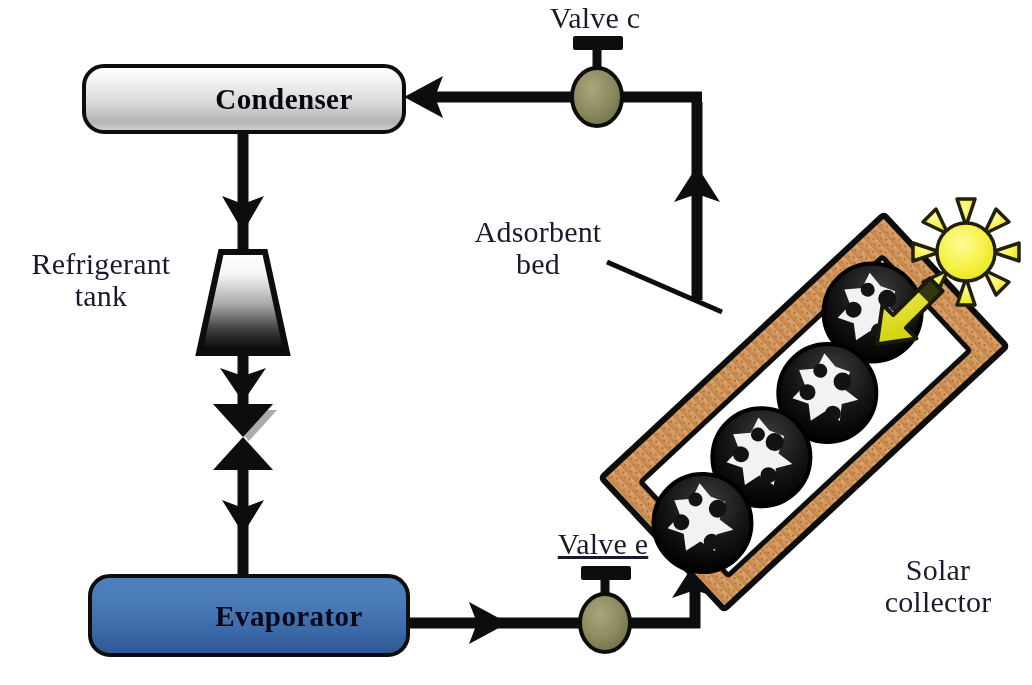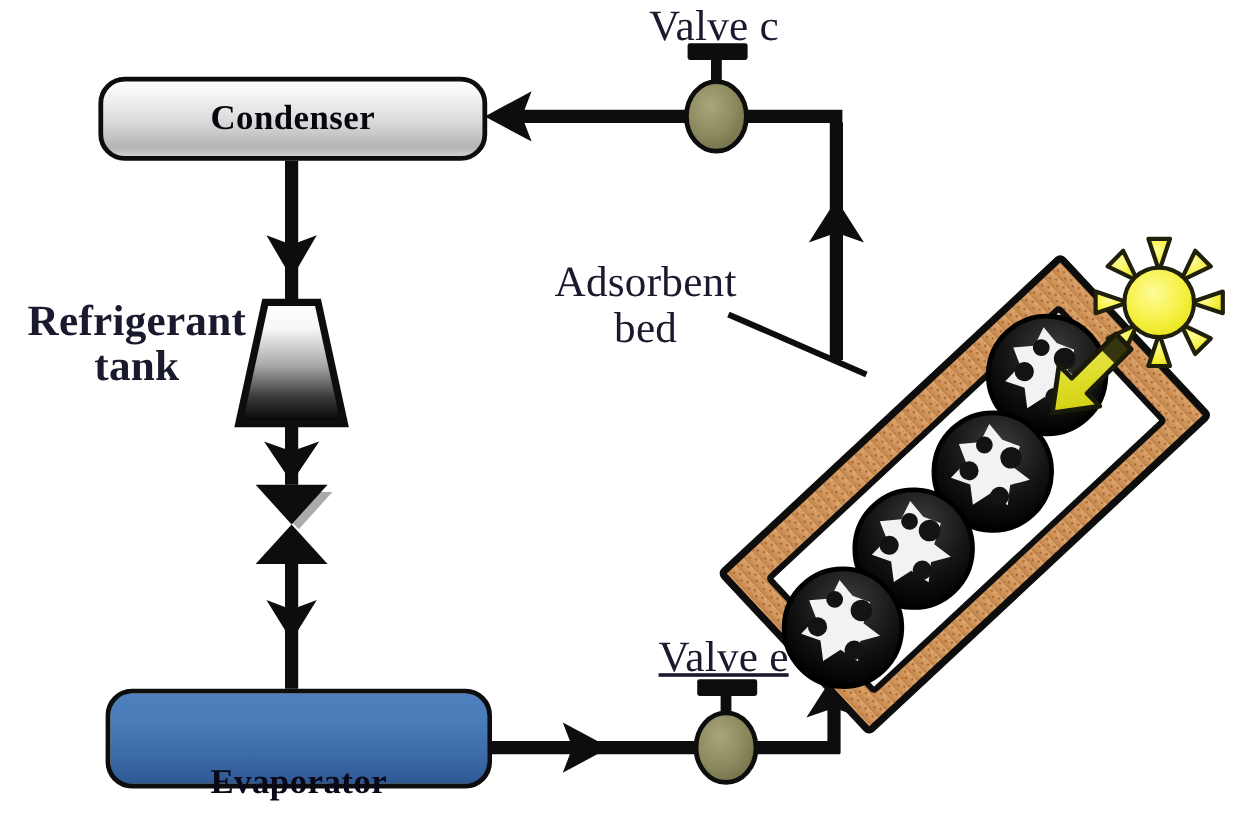--- a/index.html
+++ b/index.html
@@ -21,21 +21,21 @@
     position: absolute;
     left: 0;
     top: 0;
     width: 1032px;
     height: 685px;
   }
   .lbl {
     position: absolute;
     color: #1a1a2e;
     font-family: "Liberation Serif", "DejaVu Serif", serif;
-    font-size: 36px;
+    font-size: 30px;
     line-height: 1.06;
     text-align: center;
     white-space: pre-line;
     letter-spacing: 0.2px;
   }
   .box-label {
     position: absolute;
     font-family: "Liberation Serif", "DejaVu Serif", serif;
     font-weight: bold;
     font-size: 29px;
@@ -44,37 +44,38 @@
     width: 100%;
     top: 50%;
     transform: translateY(-50%);
     letter-spacing: 0.4px;
   }
   .vessel {
     position: absolute;
     box-sizing: border-box;
     border: 4px solid #0d0d0d;
     border-radius: 22px;
+    padding-left: 40px;
   }
   #condenser-box {
     left: 82px;
     top: 64px;
     width: 324px;
     height: 70px;
     background: linear-gradient(to bottom, #fefefe 0%, #f4f4f4 18%, #d9d9d9 55%, #b4b4b4 88%, #cfcfcf 100%);
   }
   #evaporator-box {
     left: 88px;
     top: 574px;
     width: 322px;
     height: 83px;
     background: linear-gradient(to bottom, #4d80bd 0%, #4b7cba 30%, #3c6aa8 70%, #2e5894 100%);
   }
-  #evaporator-box .box-label { color: #080818; margin-top: 36px; }
-  .lbl-refrigerant-tank { left: 21px;  top: 248px; width: 186px; font-weight: bold; }
+  #evaporator-box .box-label { color: #080818; }
+  .lbl-refrigerant-tank { left: 8px;  top: 248px; width: 186px; }
   .lbl-expansion-valve  { left: 8px;  top: 402px; width: 186px; }
   .lbl-valve-c          { left: 500px; top: 2px;  width: 190px; }
   .lbl-valve-e          { left: 508px; top: 528px; width: 190px; text-decoration: underline; }
   .lbl-adsorbent-bed    { left: 438px; top: 216px; width: 200px; }
   .lbl-solar-collector  { left: 848px; top: 554px; width: 180px; }
 </style>
 </head>
 <body>
 
 <div id="diagram-root">
@@ -257,19 +258,21 @@
 tank</div>
 
 
   <div class="lbl lbl-valve-c">Valve c</div>
 
   <div class="lbl lbl-valve-e">Valve e</div>
 
   <div class="lbl lbl-adsorbent-bed">Adsorbent
 bed</div>
 
+  <div class="lbl lbl-solar-collector">Solar
+collector</div>
 
   <svg style="position:absolute;left:0;top:0;width:1032px;height:685px;pointer-events:none" viewBox="0 0 1032 685">
     <ellipse cx="597" cy="97" rx="25" ry="29" fill="url(#valveGrad)" stroke="#0d0d0d" stroke-width="4"></ellipse>
     <ellipse cx="605" cy="623" rx="25" ry="29" fill="url(#valveGrad)" stroke="#0d0d0d" stroke-width="4"></ellipse>
   </svg>
 
 </div>
 
 </body></html>

